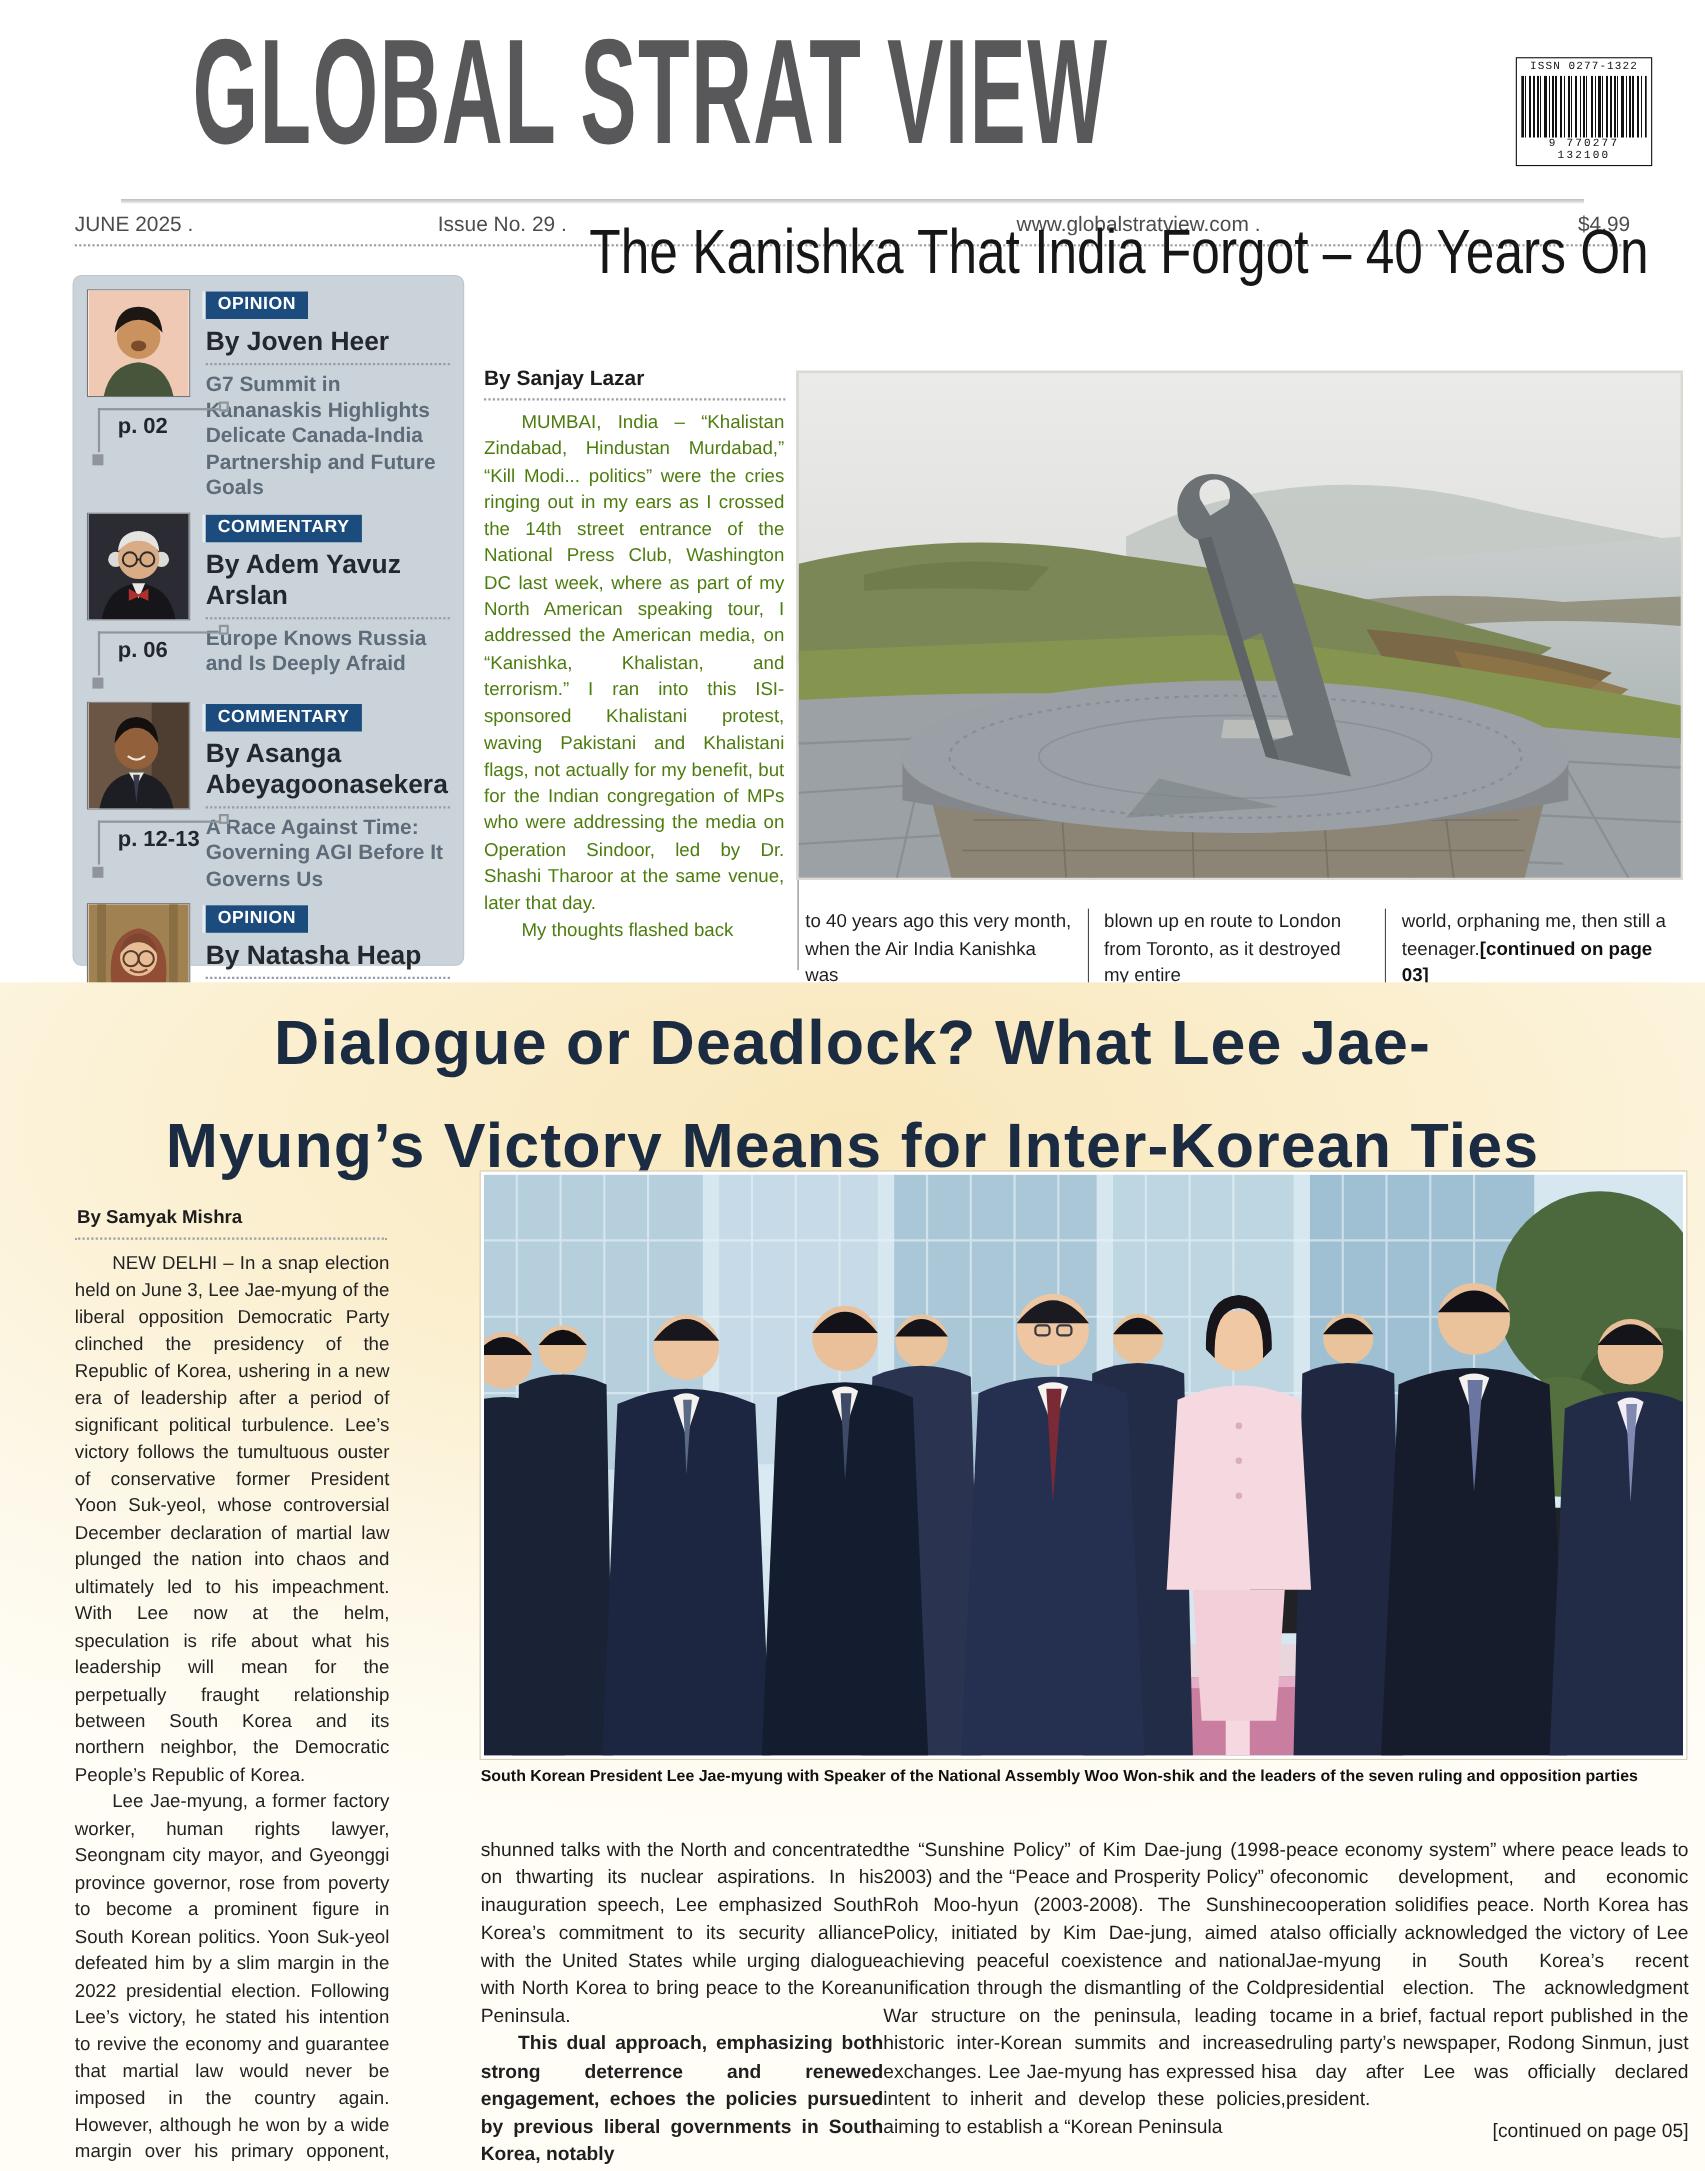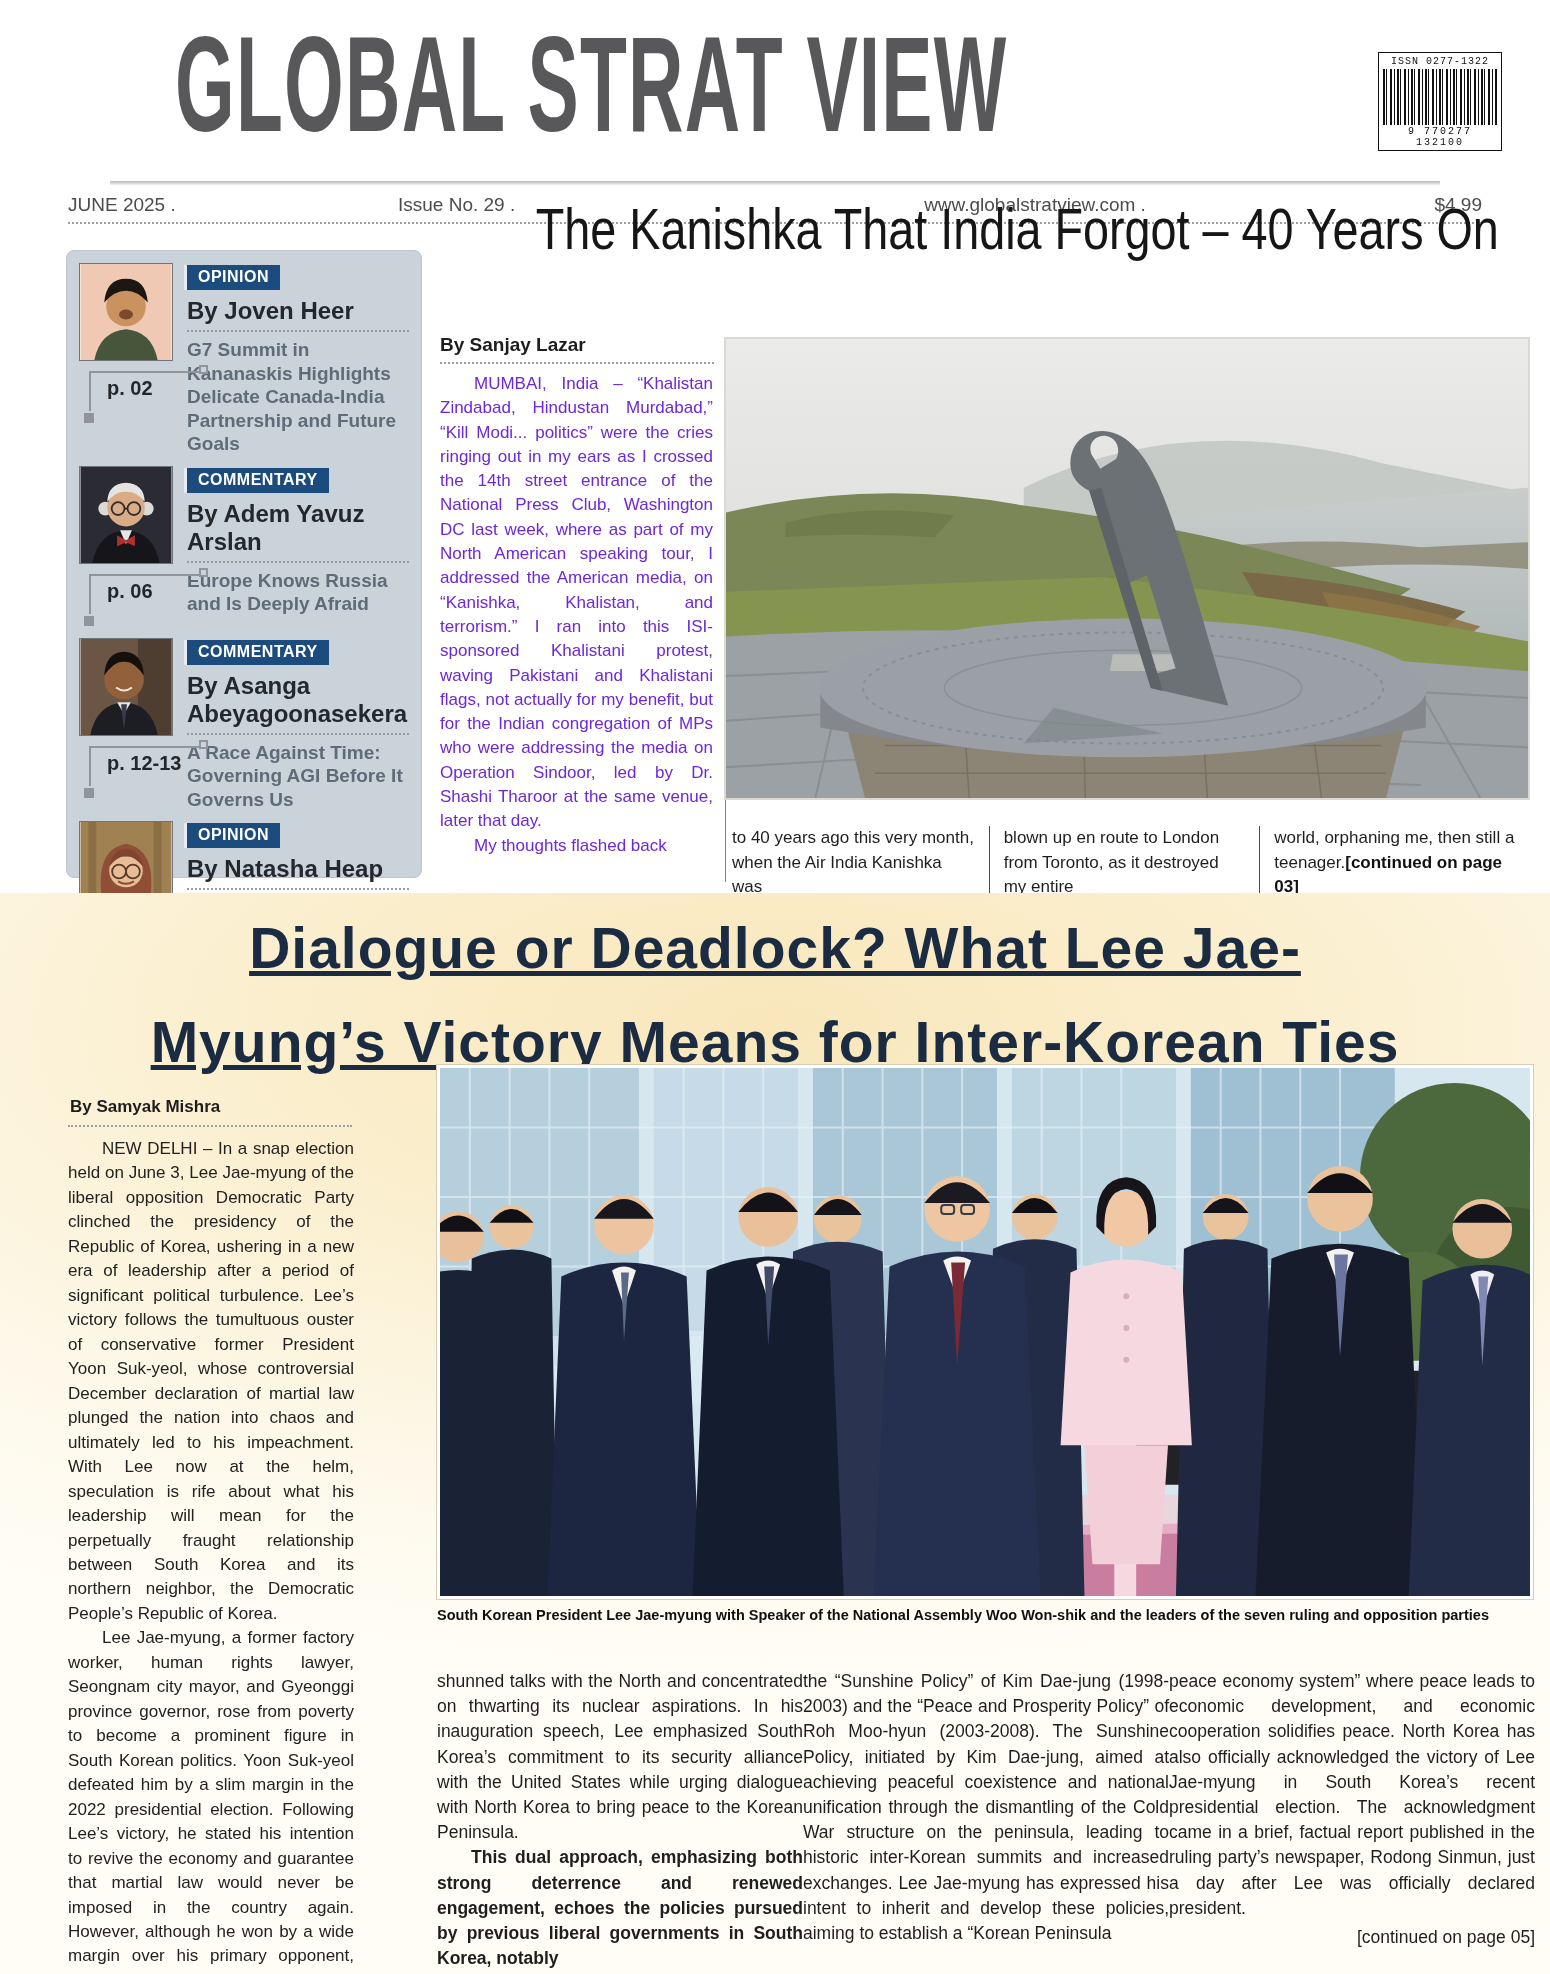--- a/index.html
+++ b/index.html
@@ -48,36 +48,36 @@
   .side-headline { font-size:19px; line-height:1.24; font-weight:bold; color:#5e6c7a; }
 
   
   .a1-headline { position:absolute; left:430px; top:196px; width:1110px; text-align:center; }
   .a1-headline span { display:inline-block; font-size:57px; font-weight:normal; color:#161616;
                       white-space:nowrap; transform:scaleX(0.82); transform-origin:center; letter-spacing:0; }
   .a1-byline { position:absolute; left:440px; top:334px; width:274px; font-size:19px; font-weight:bold; color:#1d1d1d; }
   .a1-byline-dotted { position:absolute; left:440px; top:362px; width:274px; border-bottom:2px dotted #9aa0a6; }
   .a1-col { position:absolute; left:440px; top:372px; width:286px; height:510px;
             padding-right:12px; border-right:1px solid #7a7f83; font-size:17px; line-height:1.43;
-            text-align:justify; color:#6d28d9; }
+            text-align:justify; color:#4d7c0f; }
   .a1-col p { text-indent:34px; }
   .a1-photo { position:absolute; left:724px; top:337px; width:806px; height:463px;
               border:2px solid #dcd9d3; background:#cfd3d1; }
   .a1-photo svg { display:block; width:100%; height:100%; }
   .a1-cols3 { position:absolute; left:718px; top:826px; width:812px; display:grid;
               grid-template-columns:1fr 1fr 1fr; font-size:17px; line-height:1.45; color:#1e1e1e; }
   .a1-cols3 .c { padding:0 14px; }
   .a1-cols3 .c + .c { border-left:1px solid #4a4a4a; }
   .a1-cont { font-weight:bold; color:#111; }
 
   
   .article2 { position:absolute; left:0; top:893px; width:1550px; height:1081px;
               background:radial-gradient(95% 60% at 50% 12%, #f9e7bb 0%, #fbf0d2 42%, #fdf8e9 72%, #fffdf6 100%); }
   .a2-h1, .a2-h2 { position:absolute; left:0; width:100%; text-align:center;
-                   font-size:57px; font-weight:bold; color:#1a2b42; letter-spacing:1px;text-decoration:underline; }
+                   font-size:57px; font-weight:bold; color:#1a2b42; letter-spacing:1px; }
   .a2-h1 { top:22px; }
   .a2-h2 { top:116px; }
   .a2-byline { position:absolute; left:70px; top:204px; font-size:17px; font-weight:bold; color:#1d1d1d; }
   .a2-byline-dotted { position:absolute; left:68px; top:232px; width:284px; border-bottom:2px dotted #9aa0a6; }
   .a2-leftcol { position:absolute; left:68px; top:244px; width:286px; height:818px;
                 font-size:17px; line-height:1.44; text-align:justify; color:#222; }
   .a2-leftcol p { text-indent:34px; }
   .a2-photo { position:absolute; left:437px; top:172px; width:1096px; height:534px;
               border:3px solid #fff; outline:1px solid #d8cdb6; background:#d7e7f0; }
   .a2-photo svg { display:block; width:100%; height:100%; }

